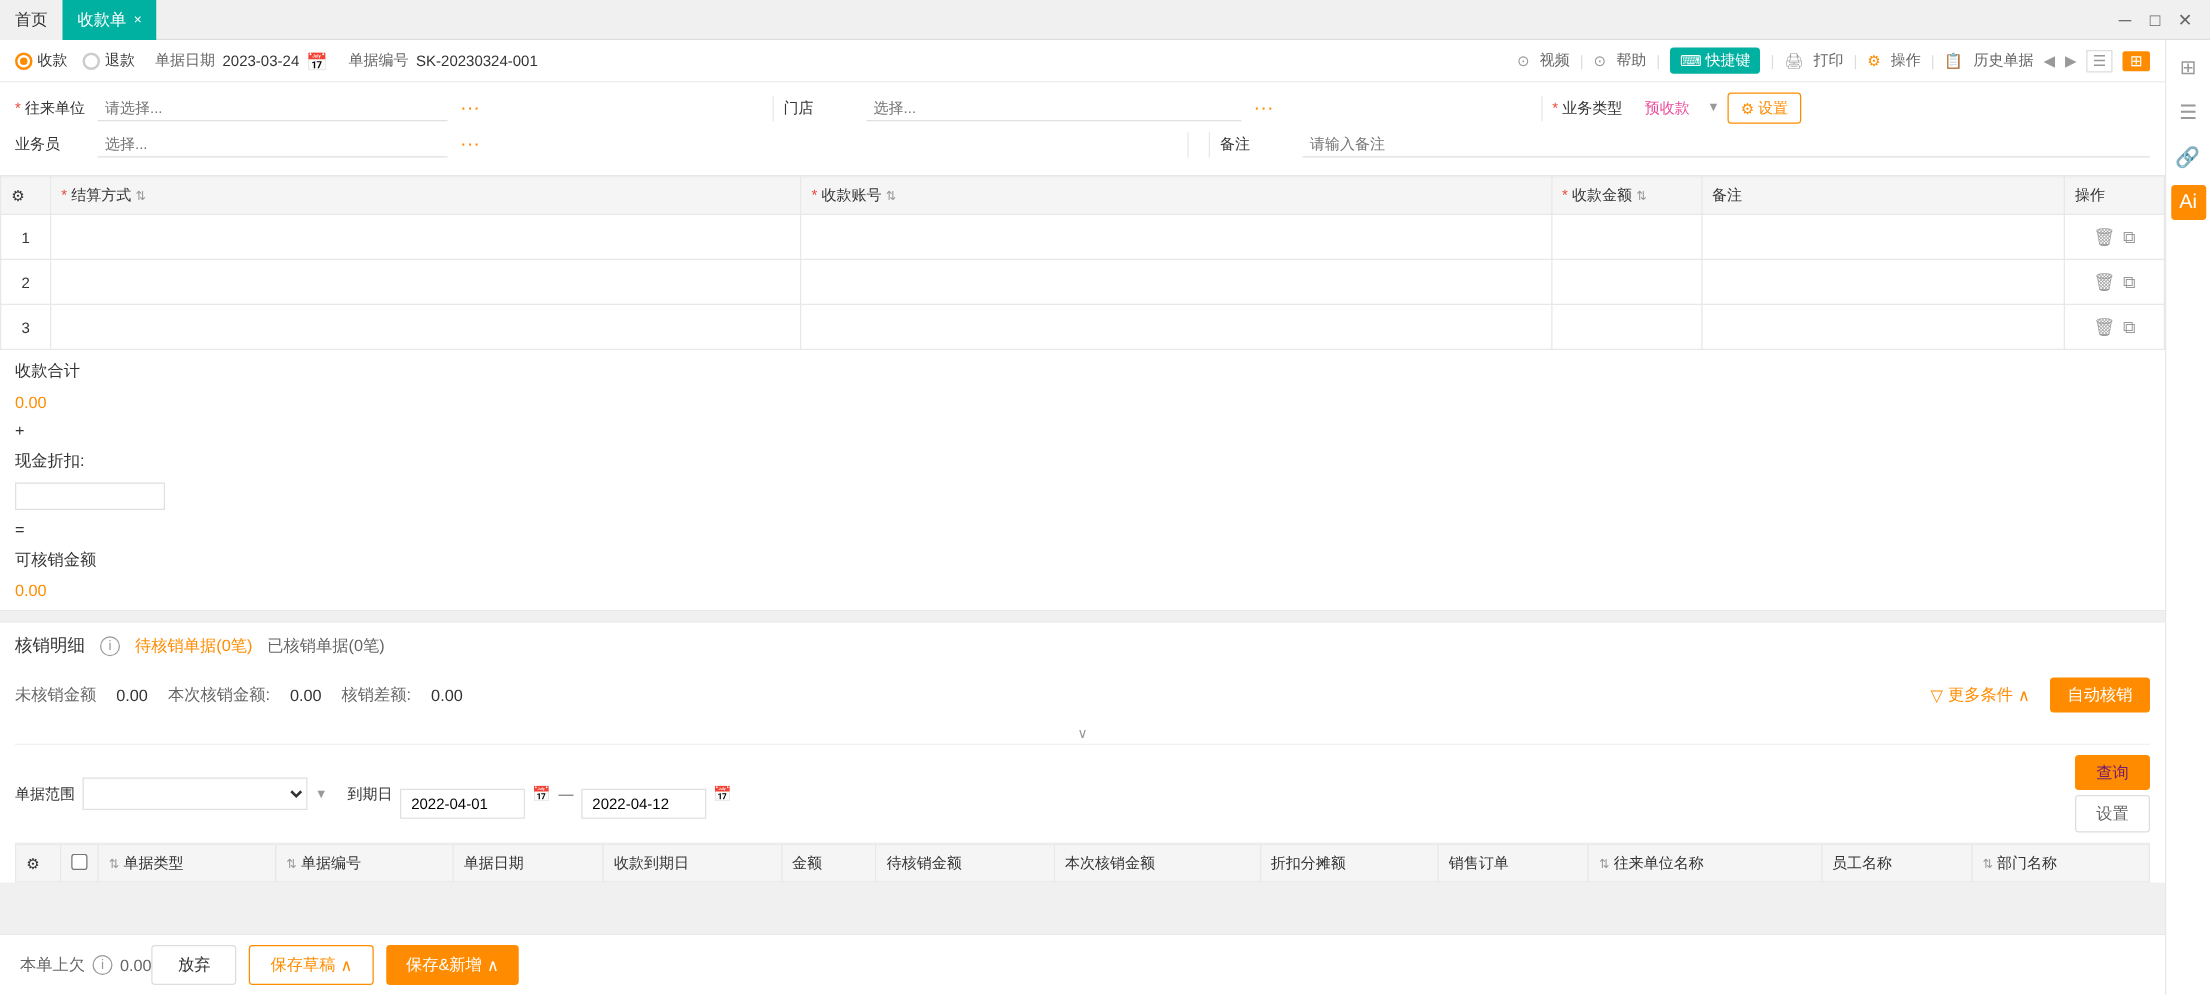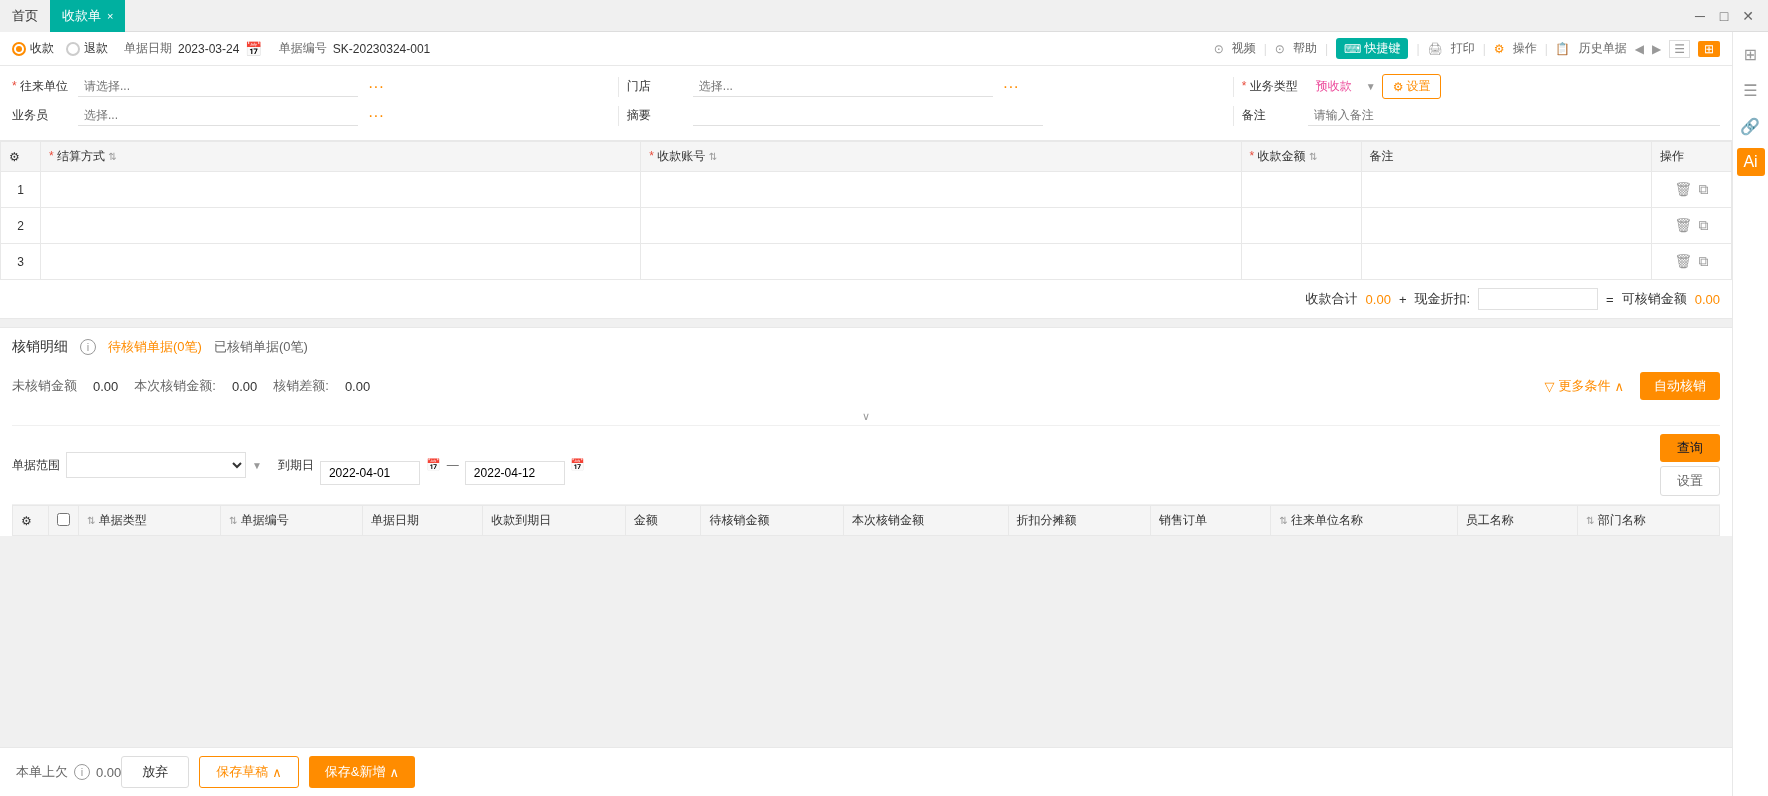--- a/index.html
+++ b/index.html
@@ -227,25 +227,26 @@
       color: #999;
       cursor: pointer;
       font-size: 14px;
     }
 
     
     .summary-row {
       background: #fff;
       padding: 8px 12px;
       display: flex;
-      align-items: center;
+      align-items: flex-start;
       justify-content: flex-end;
       gap: 8px;
       border-bottom: 1px solid #e8e8e8;
       font-size: 13px;
+      flex-direction: column;
     }
     .summary-value { color: #ff8c00; font-weight: 500; }
     .summary-input {
       border: 1px solid #e0e0e0;
       padding: 3px 8px;
       width: 120px;
       font-size: 12px;
       outline: none;
     }
 
@@ -344,21 +345,21 @@
       padding: 4px 8px;
       font-size: 12px;
       outline: none;
       width: 100px;
       background: #fff;
       margin-top: 16px;
     }
     .date-sep { color: #666; }
     .query-btn {
       background: #ff8c00;
-      color: #0f172a;
+      color: #701a75;
       border: none;
       padding: 5px 16px;
       border-radius: 3px;
       cursor: pointer;
       font-size: 13px;
     }
     .set-btn {
       background: #fff;
       color: #666;
       border: 1px solid #ddd;
@@ -599,24 +600,20 @@
         </button>
       </div>
     </div>
     <div class="form-row">
       <div class="form-field">
         <span class="form-field-label">业务员</span>
         <input class="form-input" type="text" style="max-width: 280px;" placeholder="选择...">
         <span class="more-btn">···</span>
       </div>
       <div class="field-sep"></div>
-      <div class="form-field">
-        <span class="form-field-label">摘要</span>
-        <input class="form-input" type="text" style="max-width: 350px;">
-      </div>
       <div class="field-sep"></div>
       <div class="form-field" style="flex:0.8;">
         <span class="form-field-label">备注</span>
         <input class="form-input" type="text" placeholder="请输入备注" style="">
       </div>
     </div>
   </div>
 
   <div class="table-container">
     <table class="data-table">

